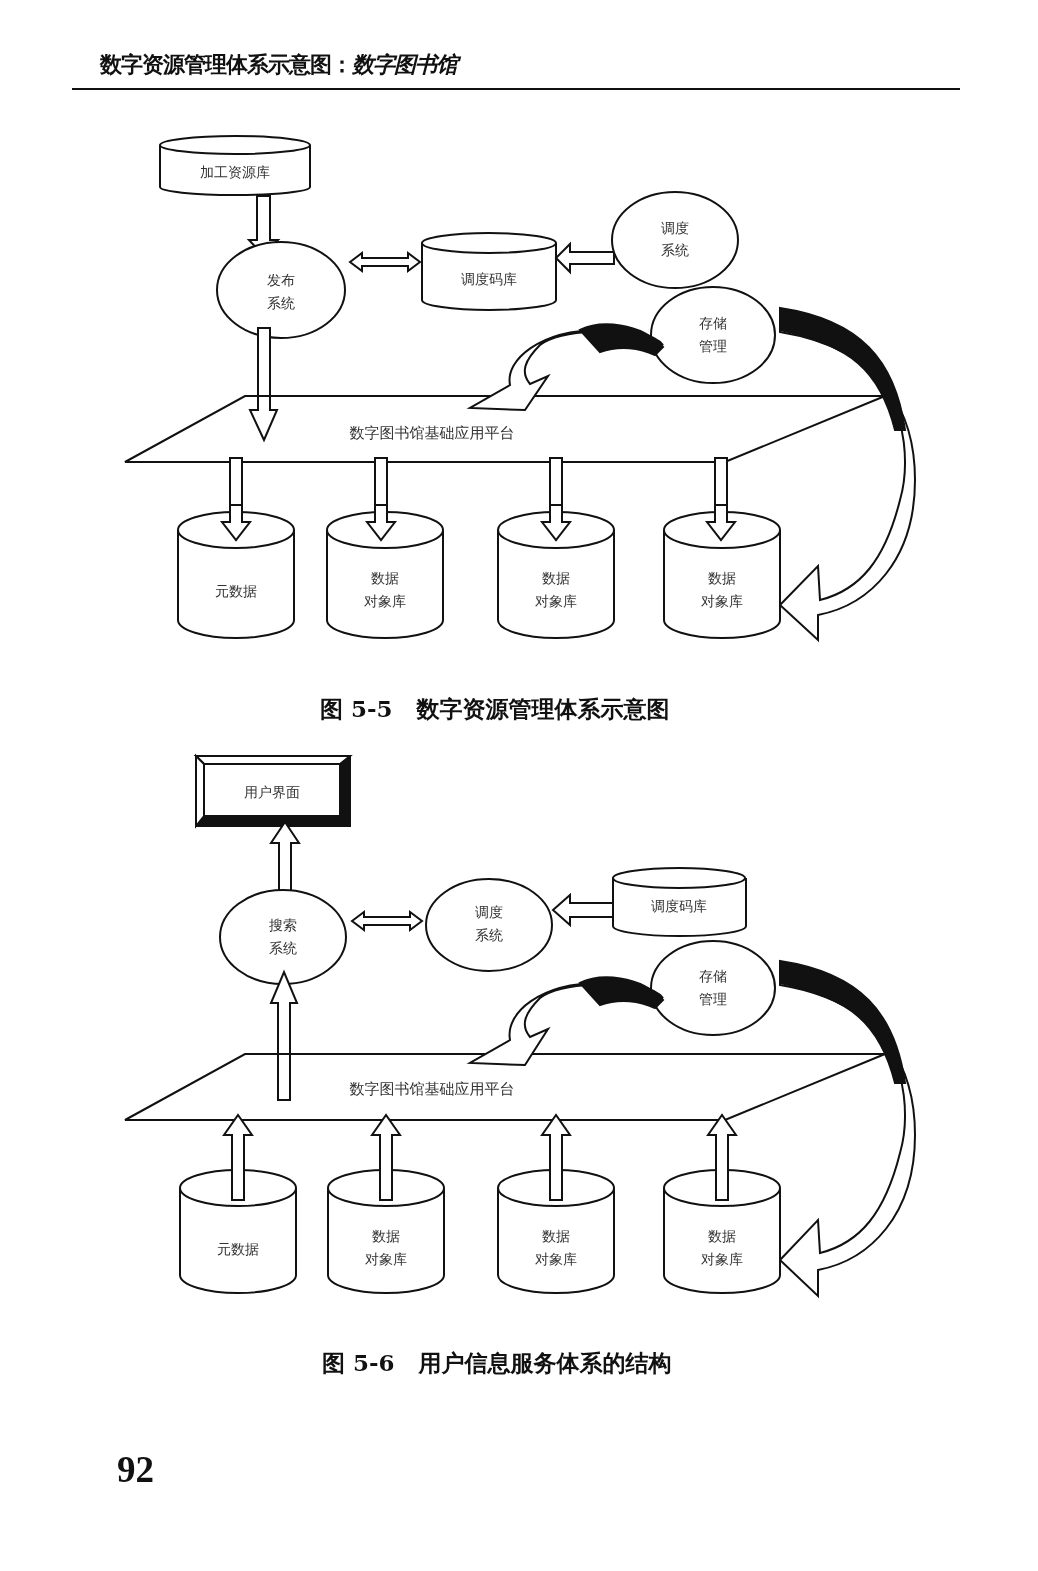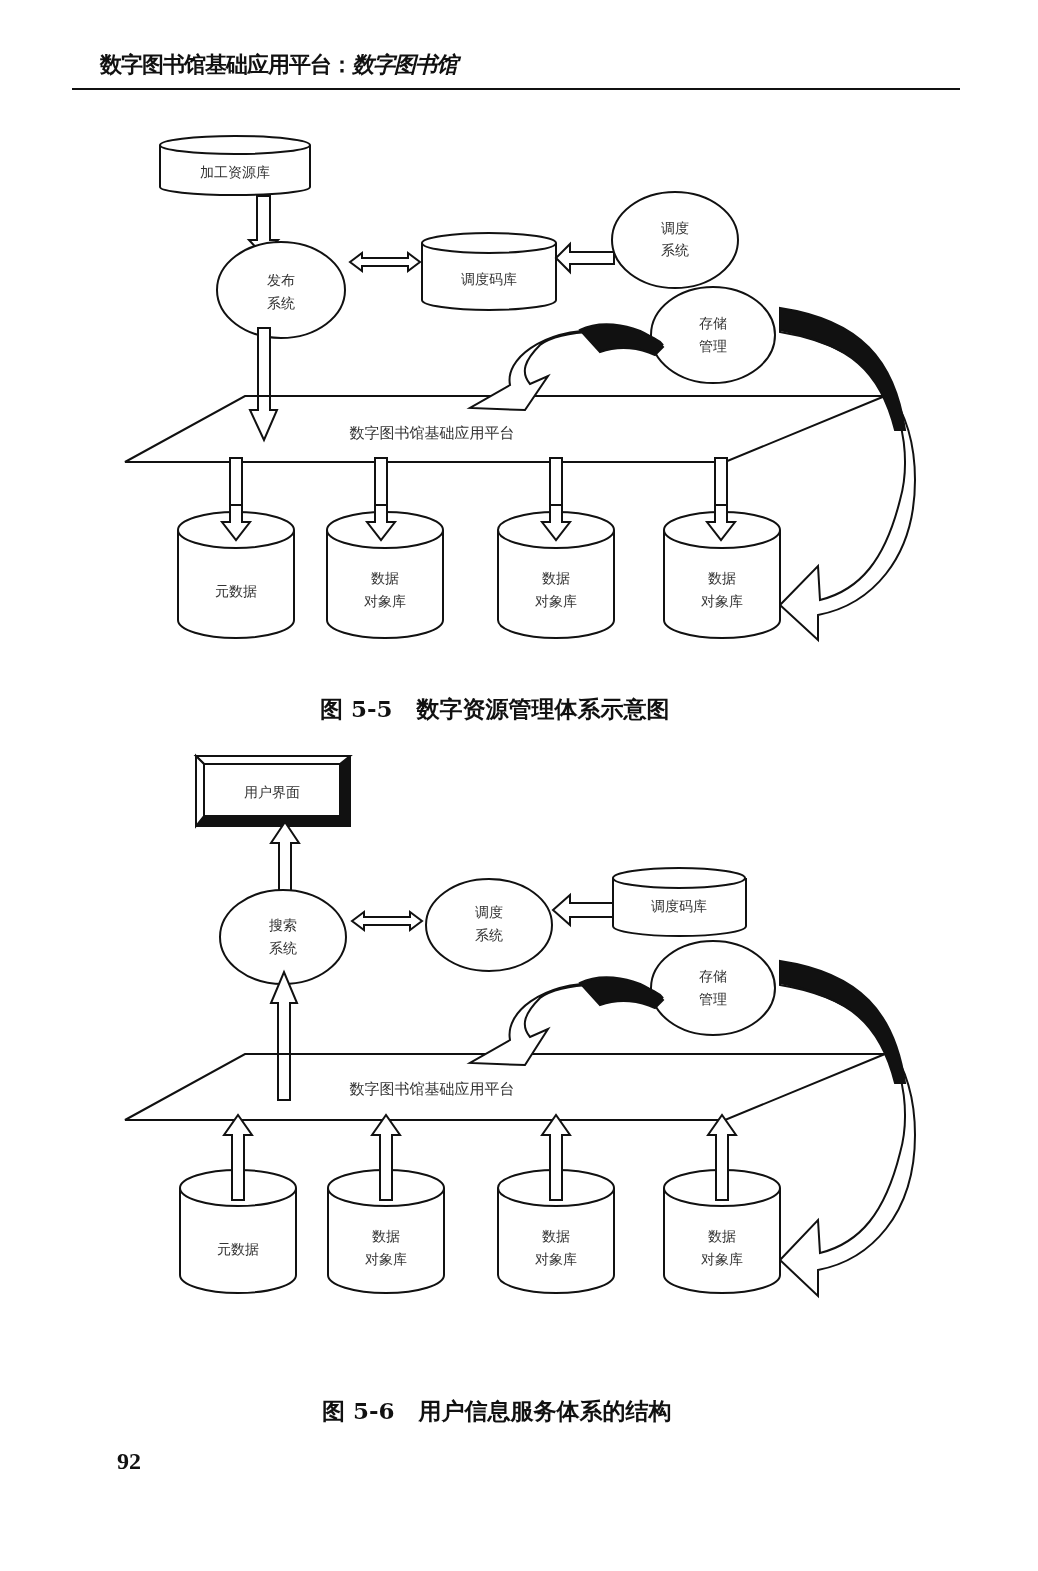--- a/index.html
+++ b/index.html
@@ -5,30 +5,30 @@
   html, body { margin: 0; padding: 0; background: #ffffff; }
   body { width: 1038px; height: 1571px; position: relative; overflow: hidden;
          font-family: "DejaVu Sans", sans-serif; color: #111; }
   .header { position: absolute; left: 100px; top: 50px; font-size: 22px; font-weight: bold;
             letter-spacing: -1px; color: #111; }
   .header .italic { font-style: italic; }
   .header-rule { position: absolute; left: 72px; top: 88px; width: 888px; height: 2px; background: #111; }
   .caption { position: absolute; font-family: "DejaVu Serif", serif; font-weight: bold;
              font-size: 23px; color: #111; white-space: pre; }
   .page-number { position: absolute; left: 117px; top: 1448px; font-family: "Liberation Serif", serif;
-                 font-weight: bold; font-size: 24px; color: #111; }
+                 font-weight: bold; font-size: 37px; color: #111; }
   svg.fig { position: absolute; left: 0; }
   svg text { font-family: "DejaVu Serif", serif; font-size: 14px; fill: #333; }
   svg text.plat { font-size: 15px; }
 </style>
 </head>
 <body>
 
 <div class="header">
-  <span>数字图书馆基础应用平台：</span><span class="italic">数字图书馆</span>
+  <span>数字资源管理体系示意图：</span><span class="italic">数字图书馆</span>
 </div>
 <div class="header-rule"></div>
 
 <svg class="fig" width="1038" height="680" style="top:0" viewBox="0 0 1038 680">
   <g fill="#fff" stroke="#111" stroke-width="2">
 
     <g>
       <path d="M160,145 L160,187 A75,8 0 0 0 310,187 L310,145"></path>
       <ellipse cx="235" cy="145" rx="75" ry="9"></ellipse>
     </g>
@@ -173,15 +173,15 @@
   <text class="plat" x="432" y="1094" text-anchor="middle">数字图书馆基础应用平台</text>
   <text x="238" y="1254" text-anchor="middle">元数据</text>
   <text x="386" y="1241" text-anchor="middle">数据</text>
   <text x="386" y="1264" text-anchor="middle">对象库</text>
   <text x="556" y="1241" text-anchor="middle">数据</text>
   <text x="556" y="1264" text-anchor="middle">对象库</text>
   <text x="722" y="1241" text-anchor="middle">数据</text>
   <text x="722" y="1264" text-anchor="middle">对象库</text>
 </svg>
 
-<div class="caption" style="left:322px; top:1396px;">图 5-6   用户信息服务体系的结构</div>
+<div class="caption" style="left:322px; top:1348px;">图 5-6   用户信息服务体系的结构</div>
 
 <div class="page-number">92</div>
 
 </body></html>

